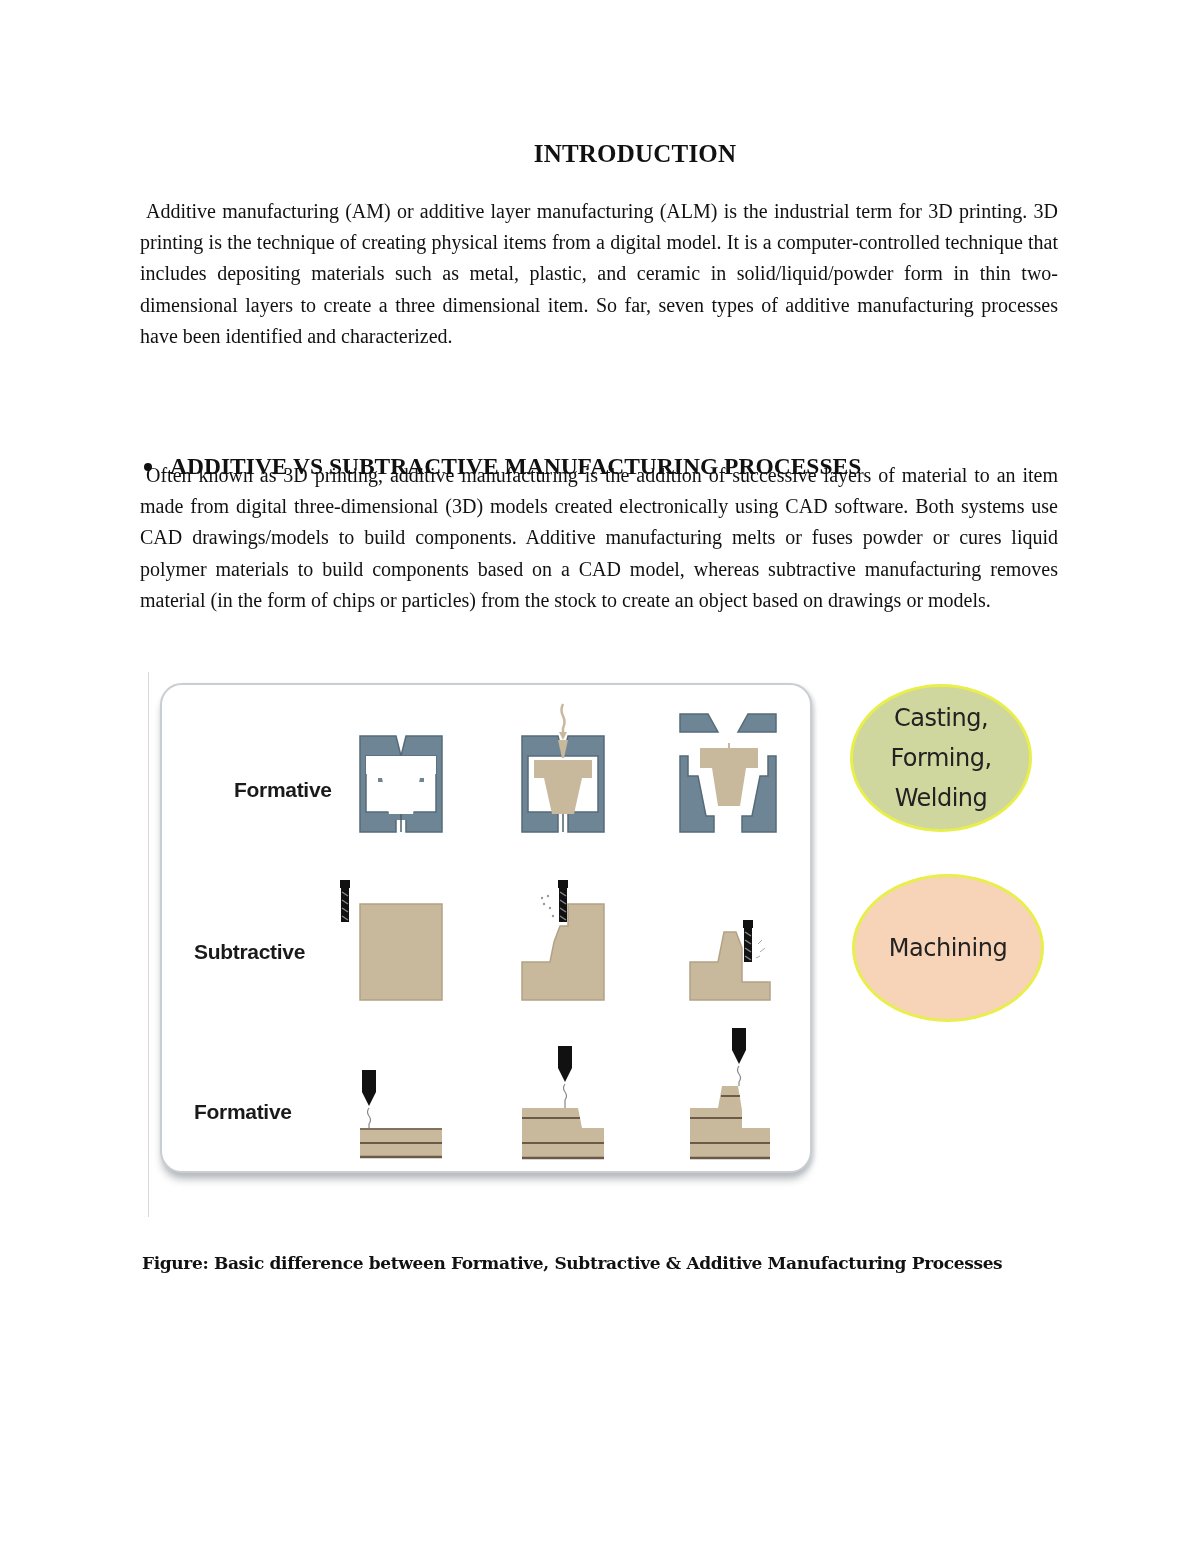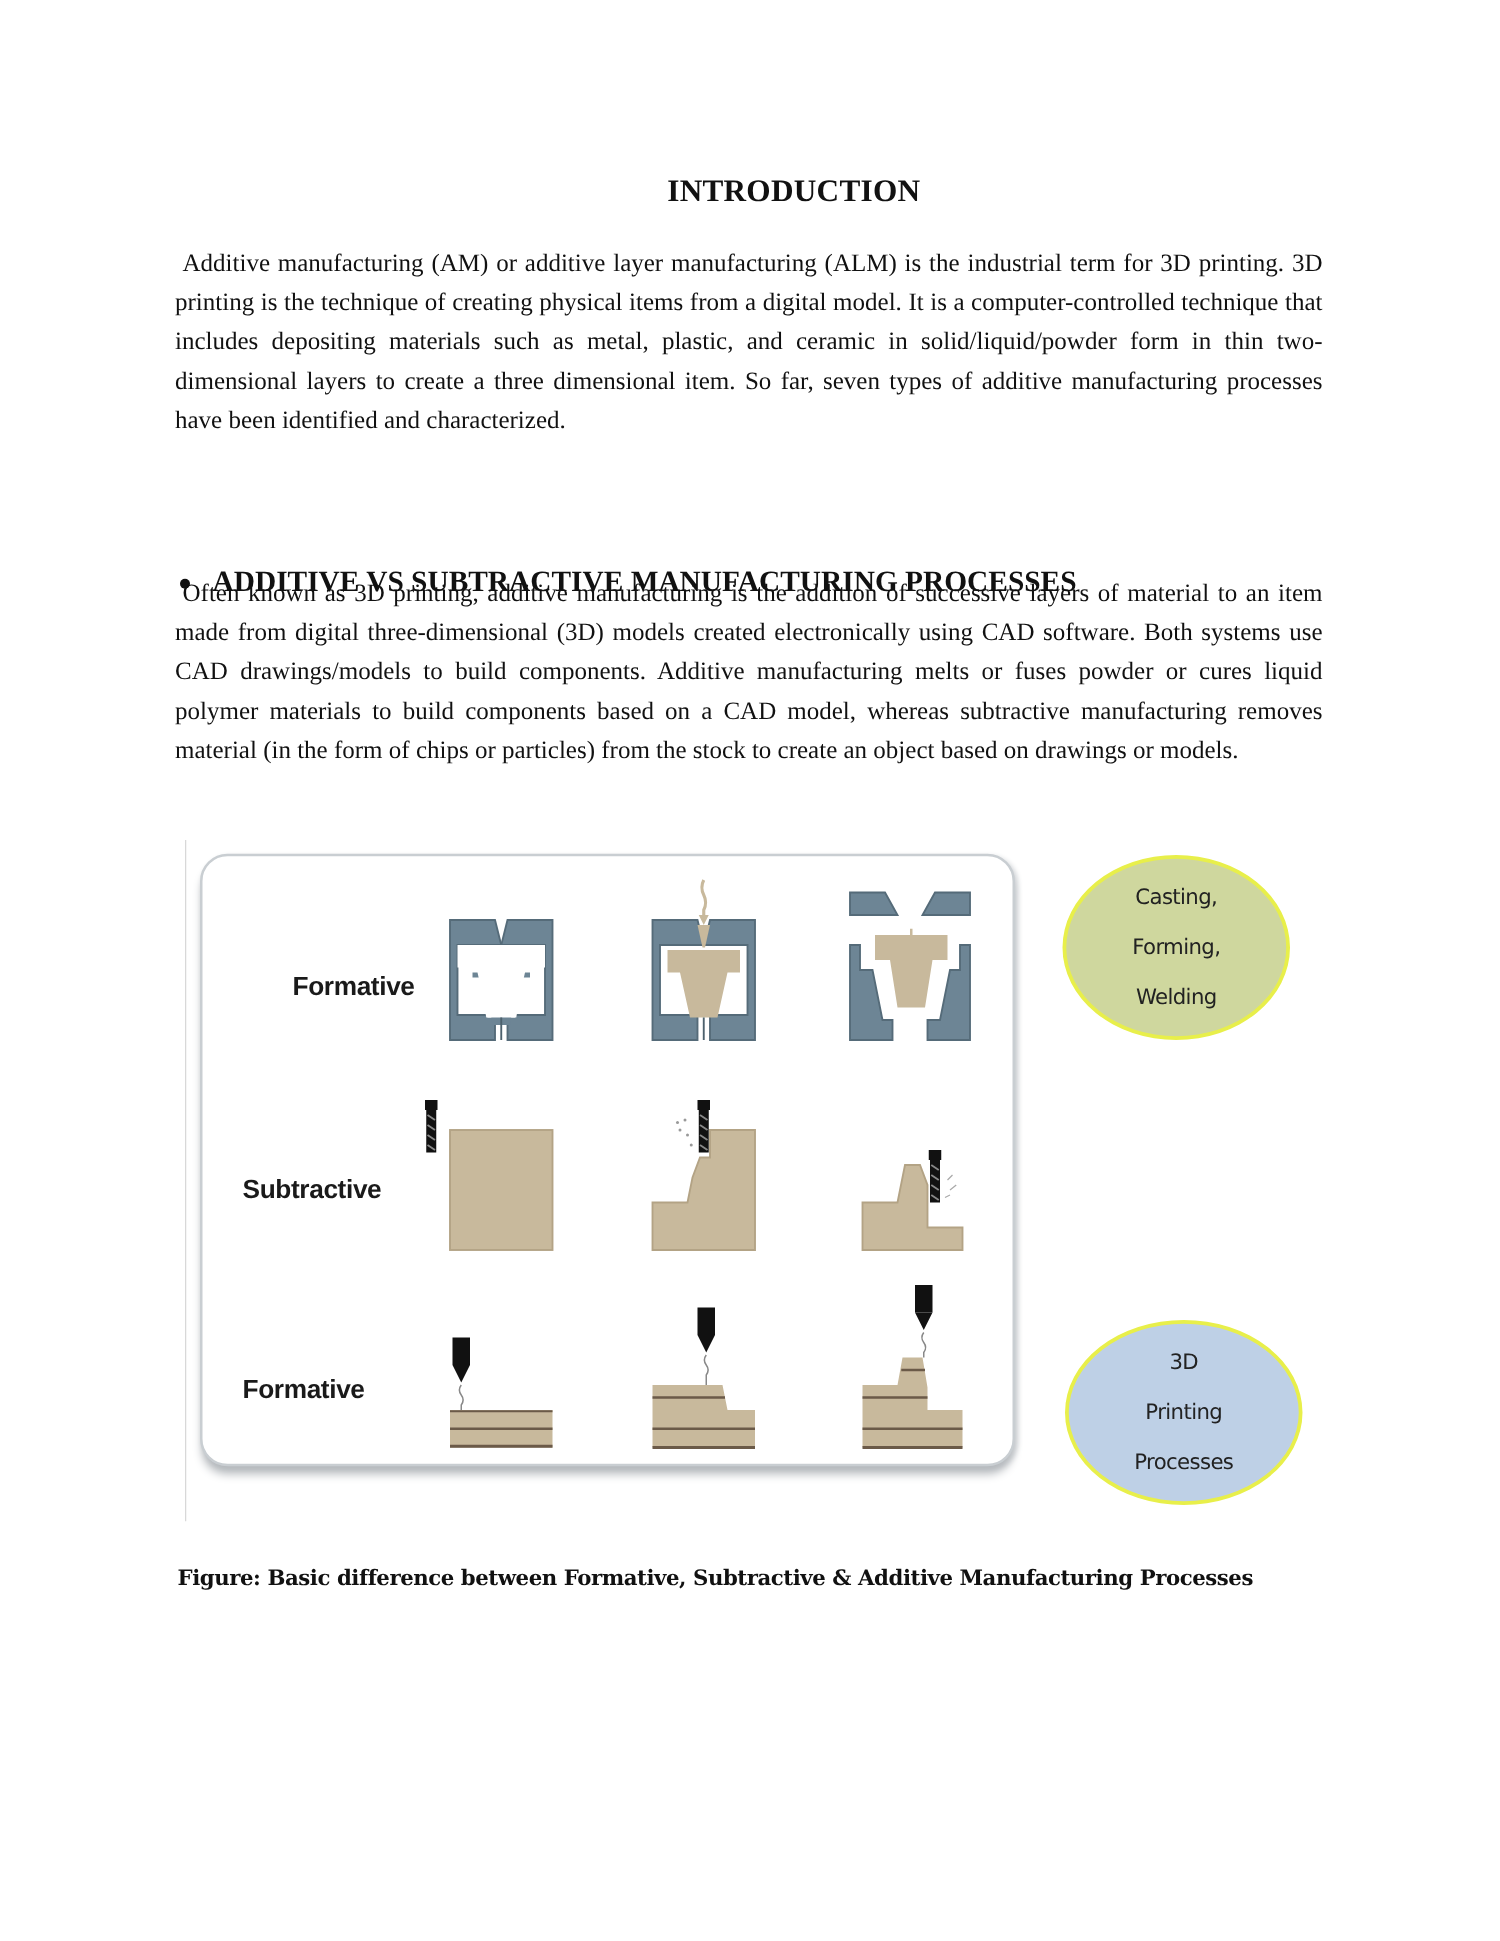--- a/index.html
+++ b/index.html
@@ -19,21 +19,21 @@
   .figure { position: absolute; left: 148px; top: 672px; width: 900px; height: 545px; }
   .fig-left-rule { position: absolute; left: 0; top: 0; width: 1px; height: 545px; background: #d8d8d8; }
   .panel { position: absolute; left: 12px; top: 11px; width: 648px; height: 486px;
            border: 2px solid #c9ced2; border-radius: 22px; background: #fff;
            box-shadow: 0 8px 8px -2px #b5b9bd, 2px 2px 4px #d5d8db; }
   .row-label { position: absolute; font-family: "Liberation Sans", sans-serif; font-weight: bold;
                font-size: 21px; color: #1a1a1a; letter-spacing: -0.3px; }
   .ill { position: absolute; }
   .oval { position: absolute; border-radius: 50%; border: 3px solid #e8ef4a;
           display: flex; align-items: center; justify-content: center; text-align: center;
-          font-family: "DejaVu Sans", sans-serif; font-size: 17px; line-height: 40px; color: #222;
+          font-family: "DejaVu Sans", sans-serif; font-size: 24px; line-height: 40px; color: #222;
           white-space: pre-line; letter-spacing: -0.5px; }
   .caption { position: absolute; top: 1253px; left: 142px; font-family: "DejaVu Serif", serif;
              font-weight: bold; font-size: 17px; letter-spacing: -0.35px; color: #111; }
 </style>
 </head>
 <body>
 
 <div>
   <div class="title">INTRODUCTION</div>
 
@@ -136,19 +136,17 @@
       <path d="M2 86 H30 L34 64 H50 L54 88 V106 H82 V136 H2 Z" fill="#c8b99c"></path>
       <line x1="33" y1="74" x2="52" y2="74" stroke="#6b5a48" stroke-width="2"></line>
       <line x1="2" y1="96" x2="54" y2="96" stroke="#6b5a48" stroke-width="2"></line>
       <line x1="2" y1="121" x2="82" y2="121" stroke="#6b5a48" stroke-width="2"></line>
       <line x1="2" y1="136" x2="82" y2="136" stroke="#6b5a48" stroke-width="2.5"></line>
     </svg>
 
     <div class="oval" style="left:702px; top:12px; width:176px; height:142px; background:#cfd79e;">Casting,
 Forming,
 Welding</div>
-    <div class="oval" style="left:704px; top:384px; width:184px; height:142px; background:#bed0e6;">3D
-Printing
-Processes</div>
+    <div class="oval" style="left:704px; top:202px; width:186px; height:142px; background:#f7d3b8;">Machining</div>
   </div>
 
   <div class="caption">Figure: Basic difference between Formative, Subtractive &amp; Additive Manufacturing Processes</div>
 </div>
 
 </body></html>

